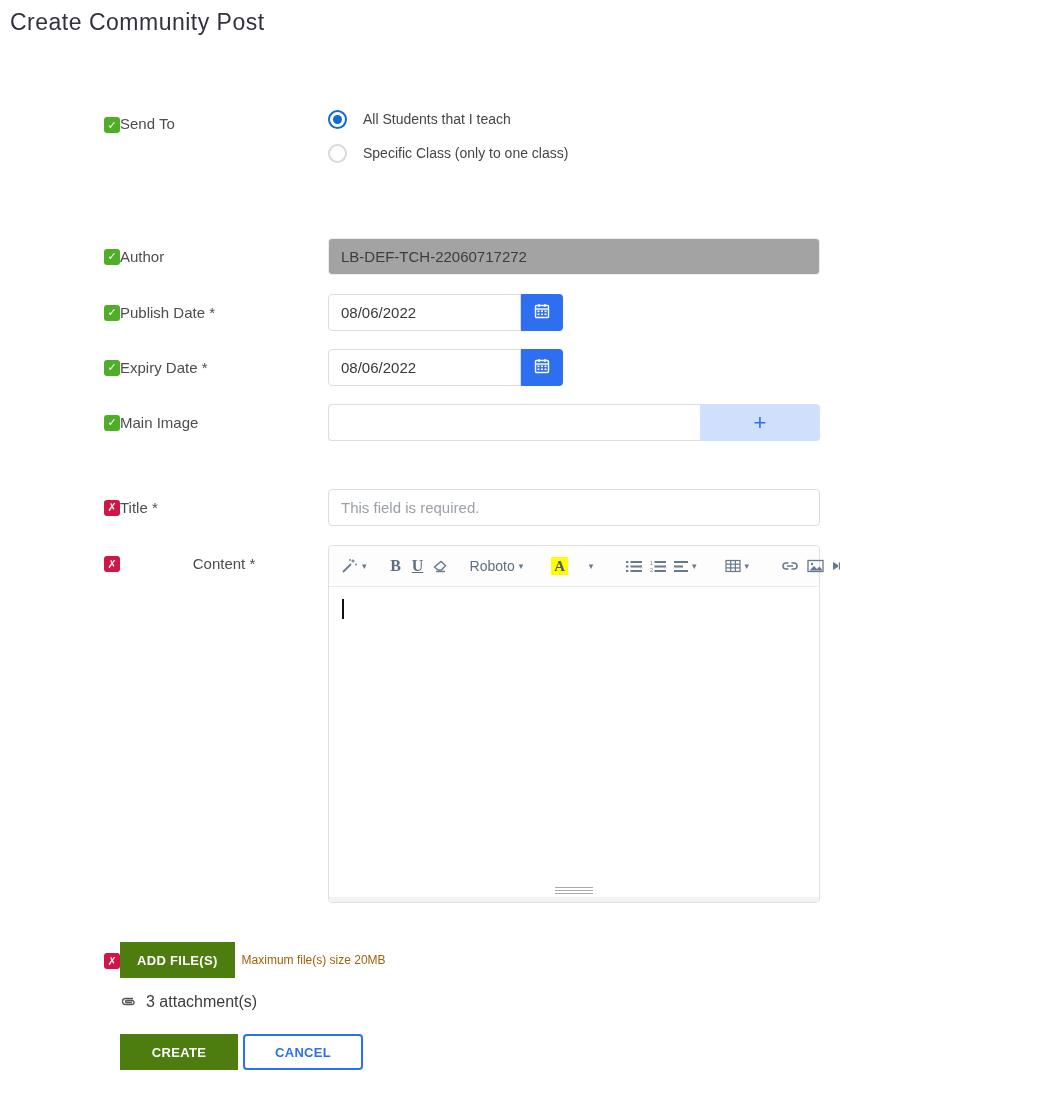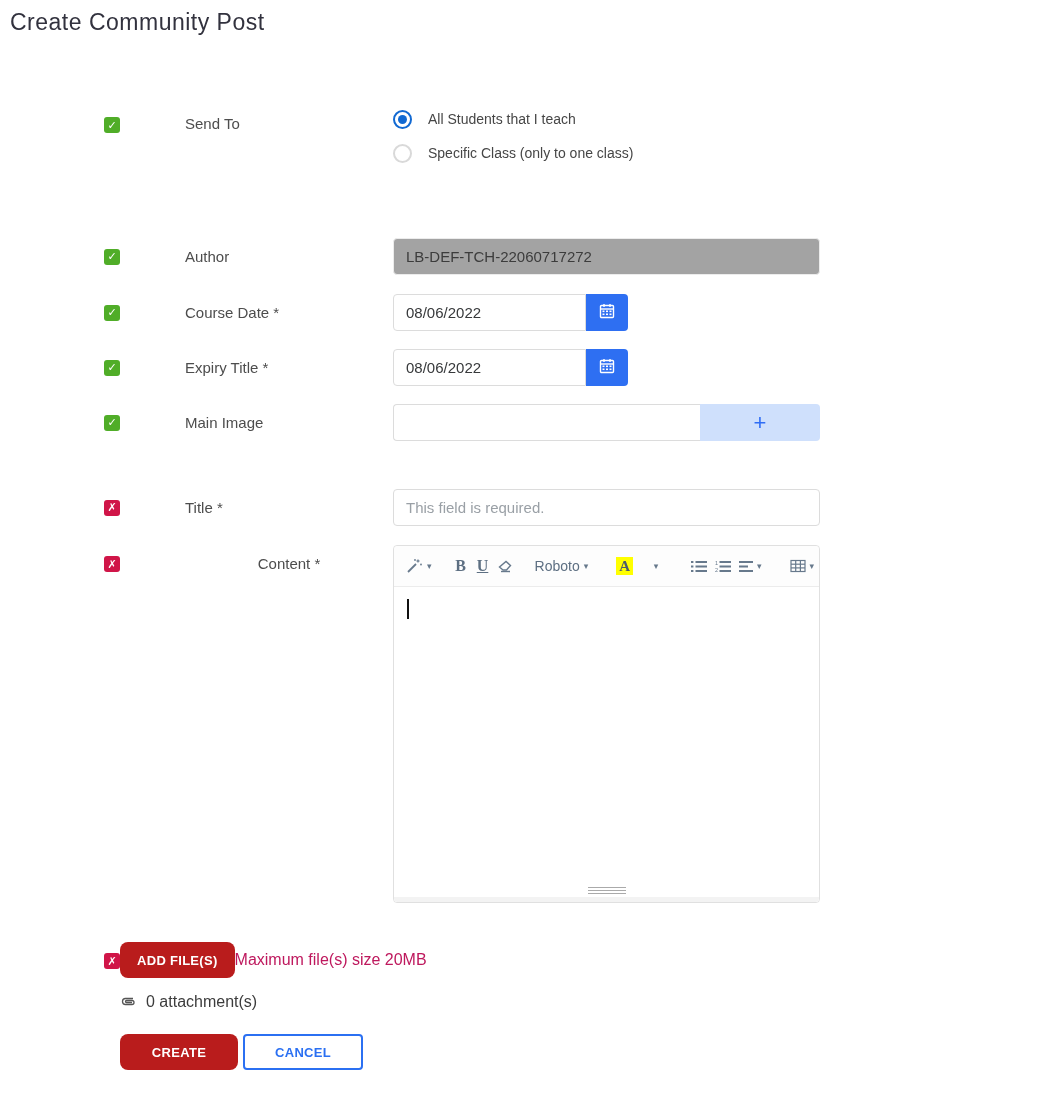--- a/index.html
+++ b/index.html
@@ -5,21 +5,21 @@
   * { margin:0; padding:0; box-sizing:border-box; }
   html,body { background:#fff; width:1056px; }
   body { font-family:"Liberation Sans", sans-serif; color:#4d4d4d; }
   .page { width:840px; height:1100px; position:relative; background:#fff; overflow:hidden; }
 
   .page-title { font-size:23px; font-weight:500; color:#32323e; letter-spacing:.5px; margin:9px 0 0 10px; }
 
   .form { margin-top:66px; }
   .row { display:flex; align-items:center; }
   .cb-col { width:16px; margin-left:104px; flex:none; }
-  .label-col { margin-left:65px; width:208px; flex:none; font-size:15px; color:#4d4d4d; }
+  .label-col { width:208px; flex:none; font-size:15px; color:#4d4d4d; }
   .ctrl-col { flex:1; margin-right:20px; min-width:0; }
 
   .checkbox { width:16px; height:16px; border-radius:3px; display:flex; align-items:center; justify-content:center;
               color:#fff; font-size:11px; line-height:1; cursor:pointer; }
   .checkbox.ok  { background:#50ad28; }
   .checkbox.bad { background:#d01548; }
 
   
   .row-sendto { align-items:flex-start; margin-bottom:68px; }
   .row-sendto .cb-col { margin-top:15px; }
@@ -77,23 +77,23 @@
   .resize-lines { position:absolute; left:50%; top:1px; transform:translateX(-50%); width:38px; }
   .resize-lines span { display:block; height:1px; background:#aaa; margin-bottom:2px; }
   .statusbar::after { content:""; position:absolute; left:0; right:0; bottom:0; height:5px; background:#f3f3f3;
                       border-radius:0 0 4px 4px; }
 
   
   .row-attach { align-items:flex-start; }
   .row-attach .cb-col { margin-top:11px; }
   .row-attach .label-col { padding-top:9px; }
   .attach-line1 { display:flex; align-items:center; }
-  .btn-blue { height:36px; padding:0 17px; background:#b91c1c; color:#fff; border:none; border-radius:8px;
+  .btn-blue { height:36px; padding:0 17px; background:#4d7c0f; color:#fff; border:none; border-radius:0;
               font-family:"Liberation Sans",sans-serif; font-size:13px; font-weight:bold; letter-spacing:.3px; cursor:pointer; }
-  .max-hint { font-size:16px; color:#be185d; }
+  .max-hint { font-size:12px; color:#a16207; margin-left:7px; }
   .attach-line2 { display:flex; align-items:center; margin-top:15px; font-size:16px; color:#3c3c3c; }
   .attach-line2 svg { margin-right:8px; }
   .actions { display:flex; margin-top:23px; }
   .btn-create { width:118px; height:36px; }
   .btn-cancel { width:120px; height:36px; margin-left:5px; background:#fff; color:#2b70f2; border:2px solid #2b70f2;
                 border-radius:4px; font-family:"Liberation Sans",sans-serif; font-size:13px; font-weight:bold;
                 letter-spacing:.3px; cursor:pointer; }
 </style>
 </head>
 <body>
@@ -127,21 +127,21 @@
       <div class="label-col">Author</div>
       <div class="ctrl-col">
         <input class="text-input input-disabled" disabled="" value="LB-DEF-TCH-22060717272" style="">
       </div>
     </div>
 
     <div class="row row-date">
       <div class="cb-col">
           <span class="checkbox ok">✓</span>
         </div>
-      <div class="label-col">Course Date *</div>
+      <div class="label-col">Publish Date *</div>
       <div class="ctrl-col">
         <div class="date-group">
           <input class="text-input" value="08/06/2022" style="">
           <button class="btn-cal">
             <span>
               <svg width="16" height="16" viewBox="0 0 16 16">
                   <rect x="1.5" y="2.5" width="13" height="12" rx="1" fill="none" stroke="#fff" stroke-width="1.4"></rect>
                   <line x1="1.5" y1="6" x2="14.5" y2="6" stroke="#fff" stroke-width="1.4"></line>
                   <line x1="5" y1="1" x2="5" y2="4" stroke="#fff" stroke-width="1.4"></line>
                   <line x1="11" y1="1" x2="11" y2="4" stroke="#fff" stroke-width="1.4"></line>
@@ -157,21 +157,21 @@
             </span>
           </button>
         </div>
       </div>
     </div>
 
     <div class="row row-date">
       <div class="cb-col">
           <span class="checkbox ok">✓</span>
         </div>
-      <div class="label-col">Expiry Title *</div>
+      <div class="label-col">Expiry Date *</div>
       <div class="ctrl-col">
         <div class="date-group">
           <input class="text-input" value="08/06/2022" style="">
           <button class="btn-cal">
             <span>
               <svg width="16" height="16" viewBox="0 0 16 16">
                   <rect x="1.5" y="2.5" width="13" height="12" rx="1" fill="none" stroke="#fff" stroke-width="1.4"></rect>
                   <line x1="1.5" y1="6" x2="14.5" y2="6" stroke="#fff" stroke-width="1.4"></line>
                   <line x1="5" y1="1" x2="5" y2="4" stroke="#fff" stroke-width="1.4"></line>
                   <line x1="11" y1="1" x2="11" y2="4" stroke="#fff" stroke-width="1.4"></line>
@@ -393,21 +393,21 @@
         </div>
       <div class="ctrl-col">
         <div class="attach-line1">
           <button class="btn-blue">ADD FILE(S)</button>
           <span class="max-hint">Maximum file(s) size 20MB</span>
         </div>
         <div class="attach-line2">
           <span><svg width="18" height="11" viewBox="0 0 18 11">
                 <path d="M13 2.5 H5.5 a3 3 0 0 0 0 6 H12 a2 2 0 0 0 0 -4 H6.5 a1 1 0 0 0 0 2 H12" fill="none" stroke="#555" stroke-width="1.3"></path>
               </svg></span>
-          <span>0 attachment(s)</span>
+          <span>3 attachment(s)</span>
         </div>
         <div class="actions">
           <button class="btn-blue btn-create">CREATE</button>
           <button class="btn-cancel">CANCEL</button>
         </div>
       </div>
     </div>
 
   </div>
 </div>

